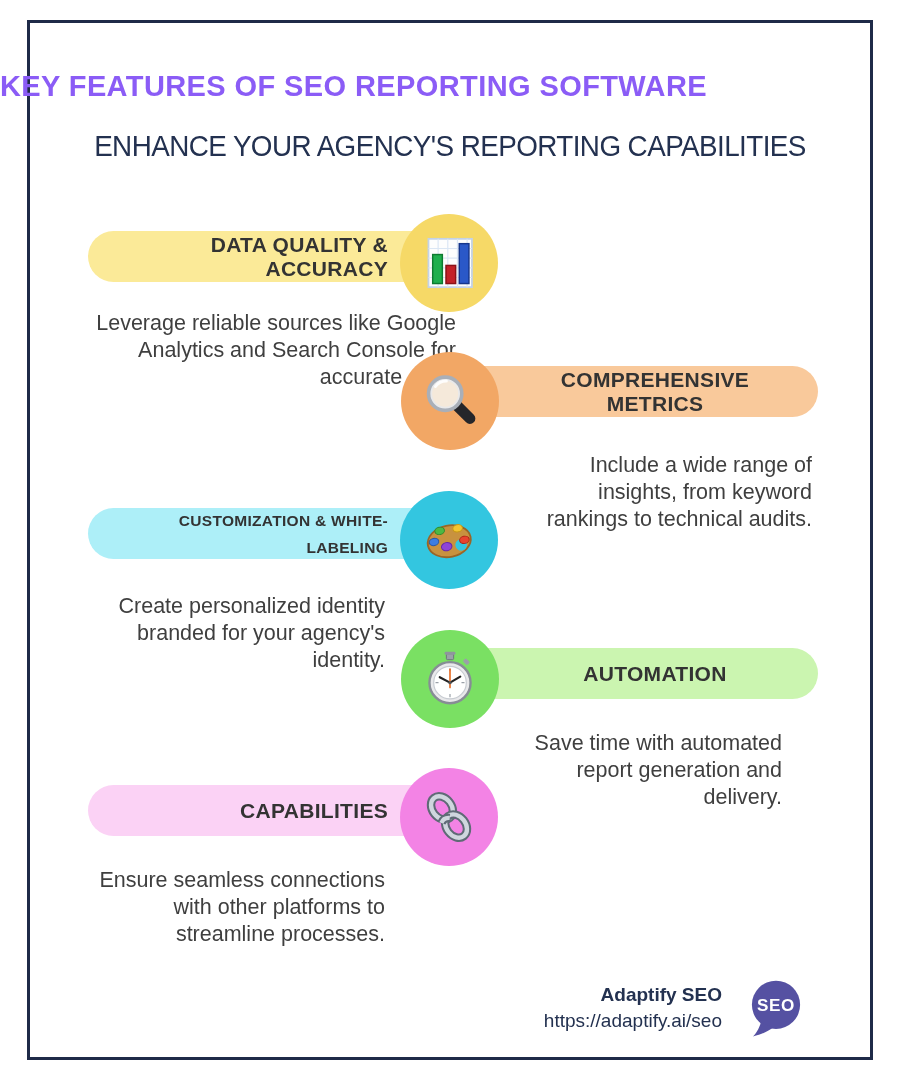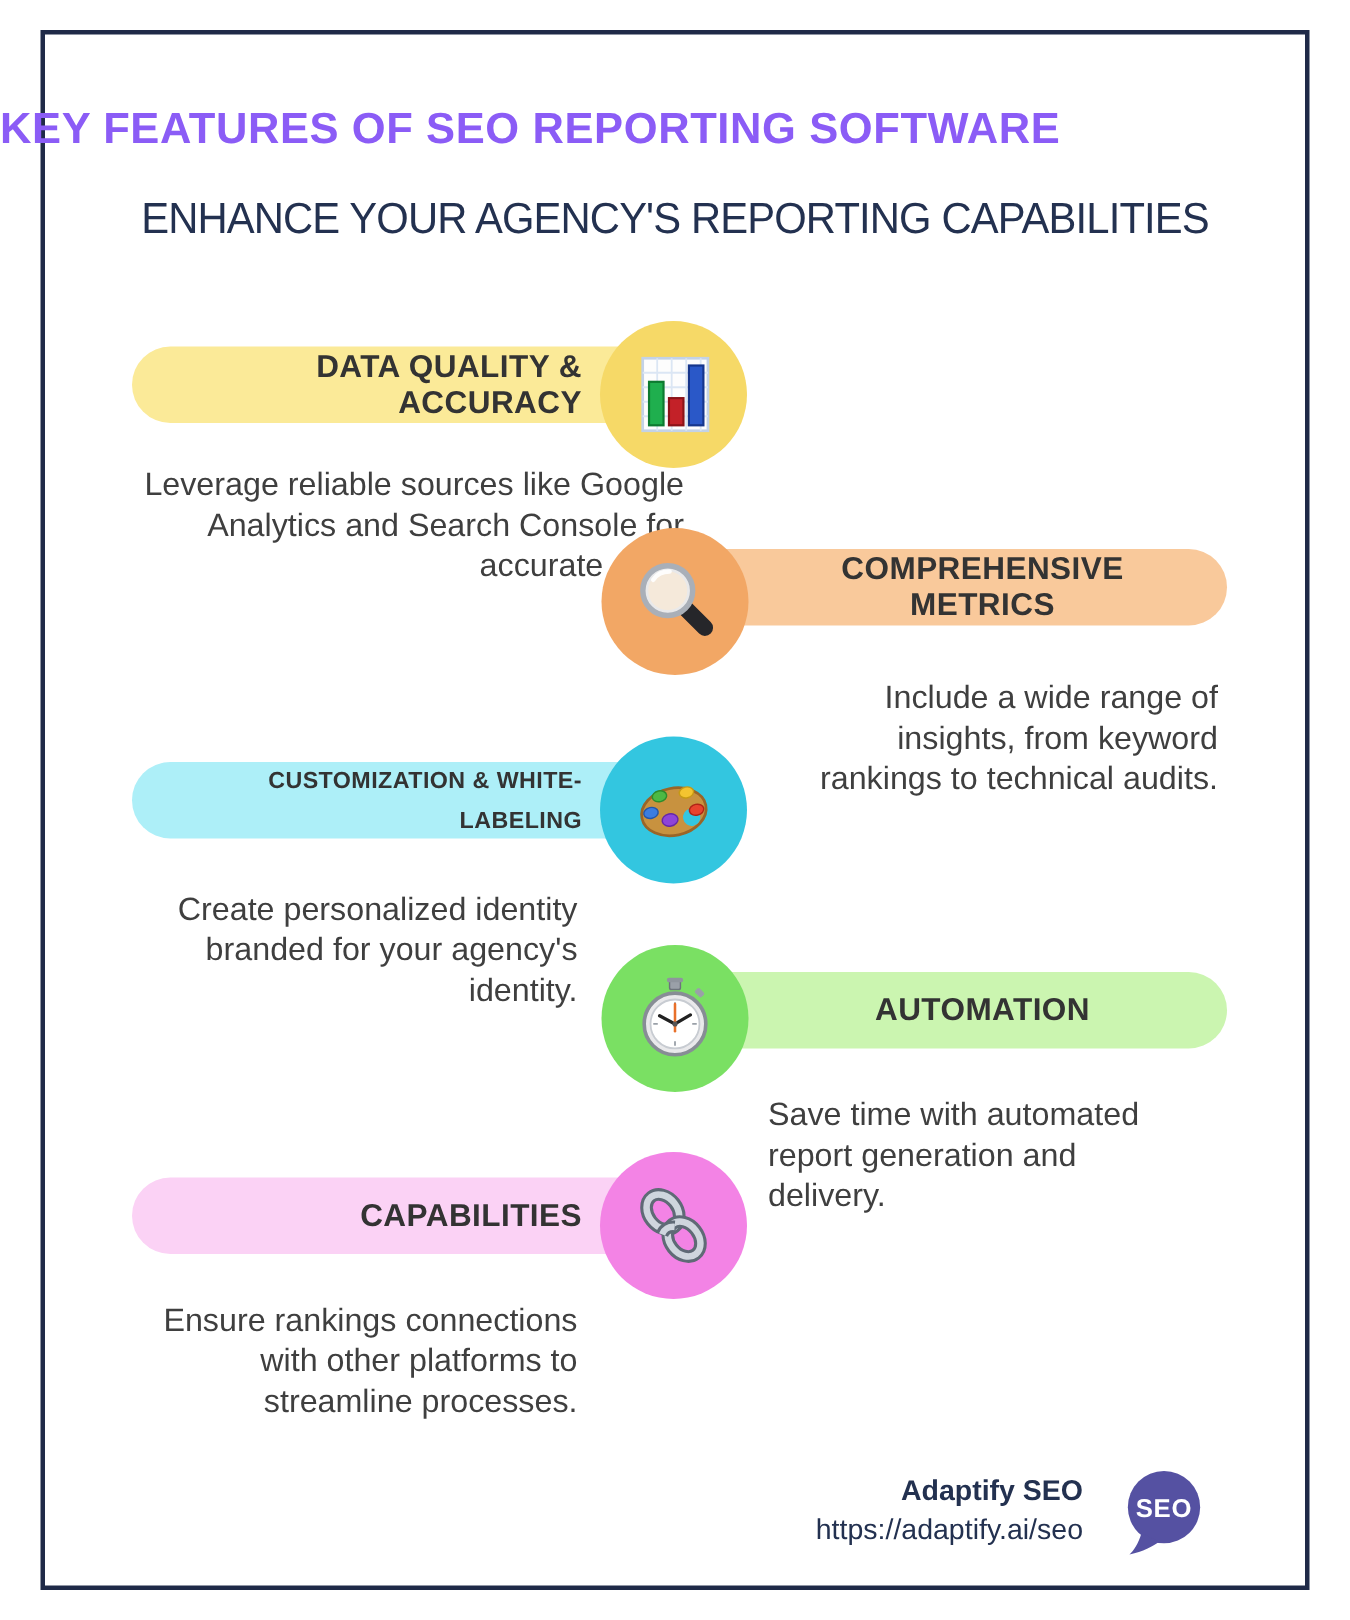--- a/index.html
+++ b/index.html
@@ -45,21 +45,21 @@
   .f2 .icon-circle{left:401px;top:352px;background:#F2A765;}
   .f2 .desc{top:452px;left:512px;width:300px;text-align:right;}
   
   .f3 .pill{left:88px;top:508px;width:372px;background:#ADEFF8;padding:0 72px 0 20px;}
   .f3 .pill-label{font-size:15.5px;line-height:27px;}
   .f3 .icon-circle{left:400px;top:491px;background:#33C6E0;}
   .f3 .desc{top:593px;right:515px;width:290px;text-align:right;}
   
   .f4 .pill{left:455px;top:648px;width:363px;background:#CBF5B0;padding:0 20px 0 57px;}
   .f4 .icon-circle{left:401px;top:630px;background:#7AE063;}
-  .f4 .desc{top:730px;left:512px;width:270px;text-align:left;}
+  .f4 .desc{top:730px;left:512px;width:270px;text-align:right;}
   
   .f5 .pill{left:88px;top:785px;width:372px;background:#FBD2F5;padding:0 72px 0 20px;}
   .f5 .icon-circle{left:400px;top:768px;background:#F383E5;}
   .f5 .desc{top:867px;right:515px;width:300px;text-align:right;}
 
   .footer-text{position:absolute;right:178px;top:984px;text-align:right;}
   .brand{font-size:19px;font-weight:700;color:#233150;margin-bottom:4px;}
   .url{font-size:19px;font-weight:400;color:#233150;}
   .logo{position:absolute;left:746px;top:978px;width:60px;height:60px;}
   .logo text{font:bold 16px "Liberation Sans", sans-serif;letter-spacing:0.5px;}
@@ -168,21 +168,21 @@
         <g transform="rotate(-38 24 24)">
           <ellipse cx="24" cy="14.5" rx="8" ry="10.5" fill="none" stroke="#5f6a76" stroke-width="7"></ellipse>
           <ellipse cx="24" cy="14.5" rx="8" ry="10.5" fill="none" stroke="#cfd6de" stroke-width="3.6"></ellipse>
           <ellipse cx="24" cy="33.5" rx="8" ry="10.5" fill="none" stroke="#5f6a76" stroke-width="7"></ellipse>
           <ellipse cx="24" cy="33.5" rx="8" ry="10.5" fill="none" stroke="#cfd6de" stroke-width="3.6"></ellipse>
           <path d="M16 24 A 8 10.5 0 0 1 24 25" fill="none" stroke="#5f6a76" stroke-width="7"></path>
           <path d="M16 24 A 8 10.5 0 0 1 24 25" fill="none" stroke="#cfd6de" stroke-width="3.6"></path>
         </g>
       </svg>
     </div>
-    <p class="desc">Ensure rankings connections with other platforms to streamline processes.</p>
+    <p class="desc">Ensure seamless connections with other platforms to streamline processes.</p>
   </div>
 
   <div class="footer-text">
     <div class="brand">Adaptify SEO</div>
     <div class="url">https://adaptify.ai/seo</div>
   </div>
   <svg class="logo" viewBox="0 0 56 56">
     <circle cx="28" cy="25" r="22.5" fill="#5551A2"></circle>
     <path d="M14 41 C12 48 9 52 6.5 54.5 C15 52.5 21 49.5 25 46.5 Z" fill="#5551A2"></path>
     <text x="28" y="31" text-anchor="middle" fill="#ffffff">SEO</text>

